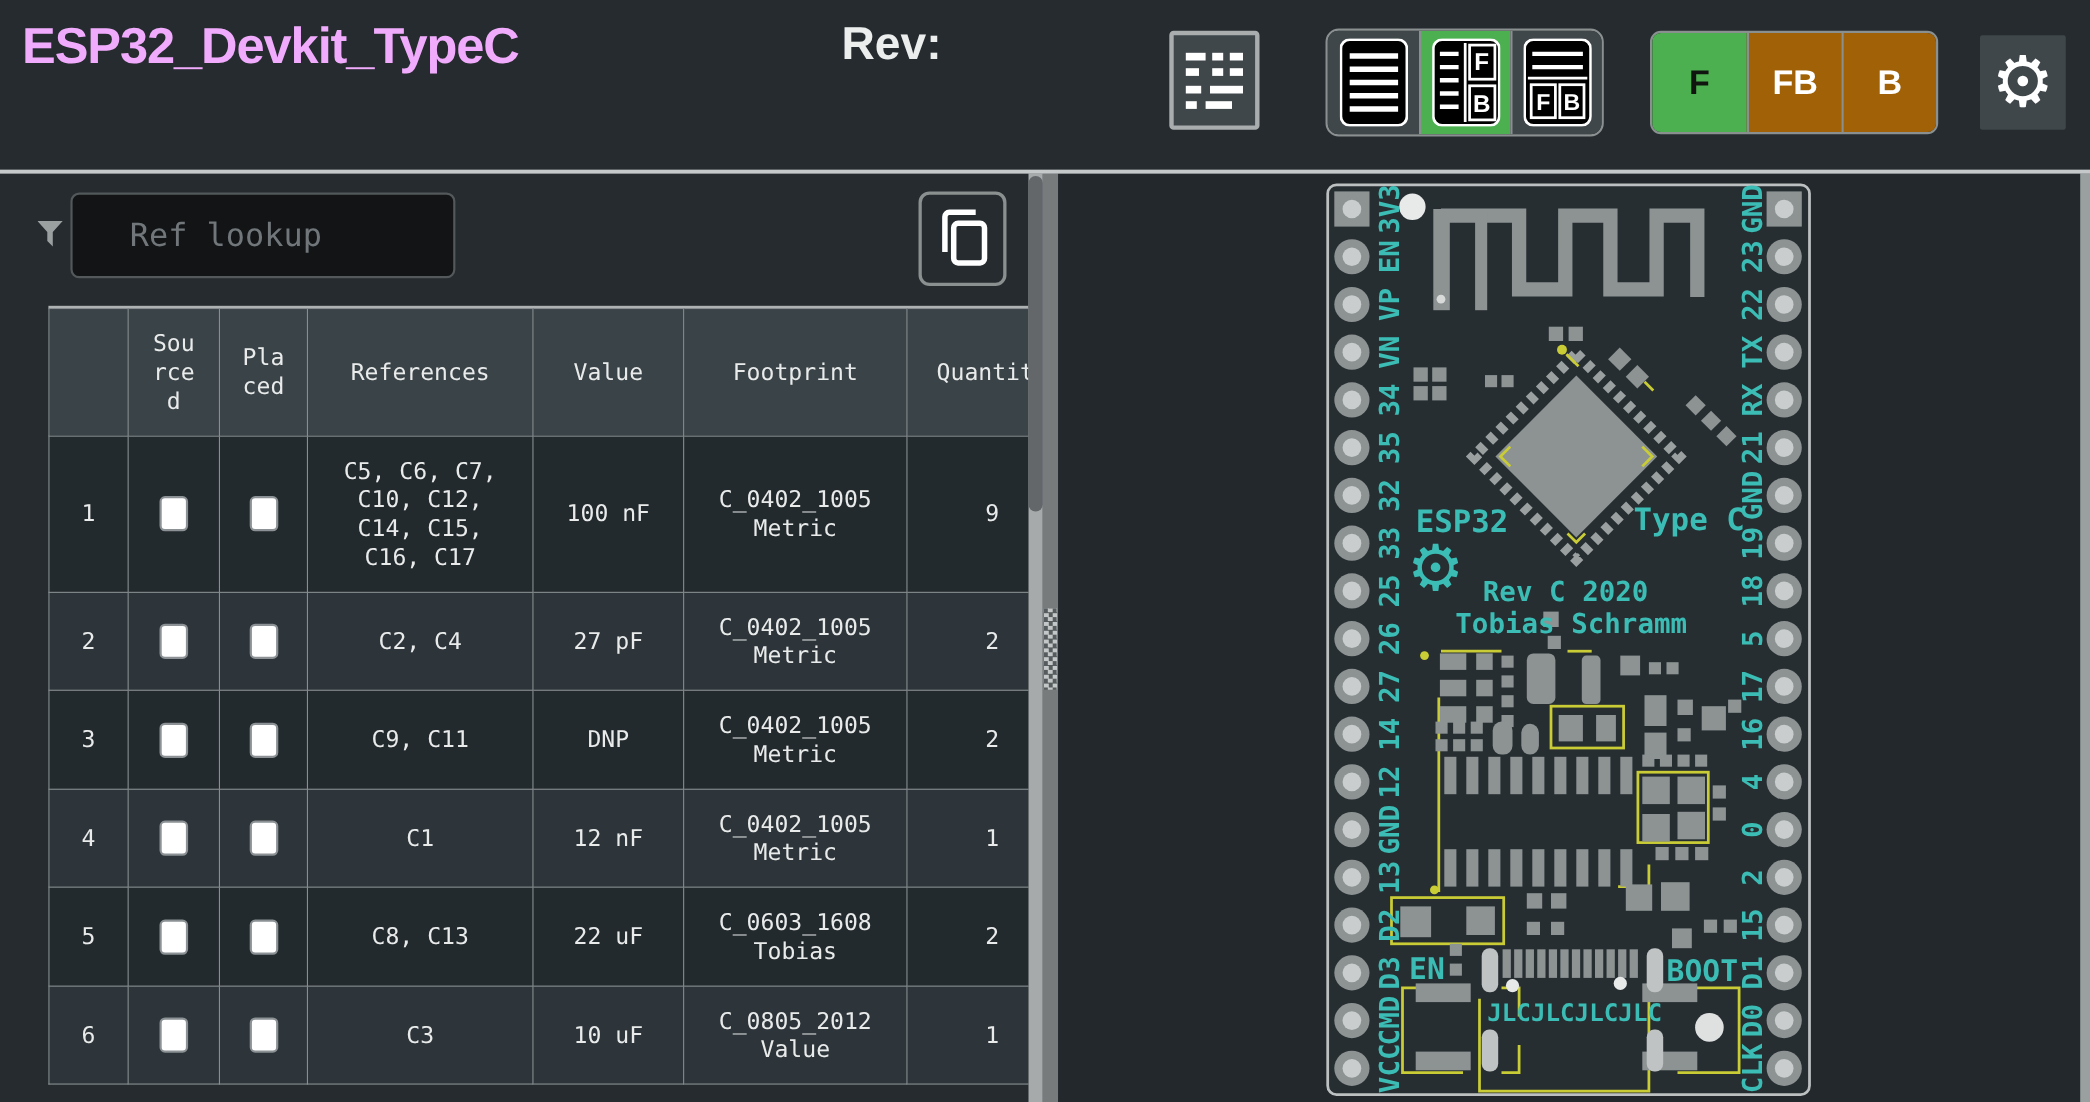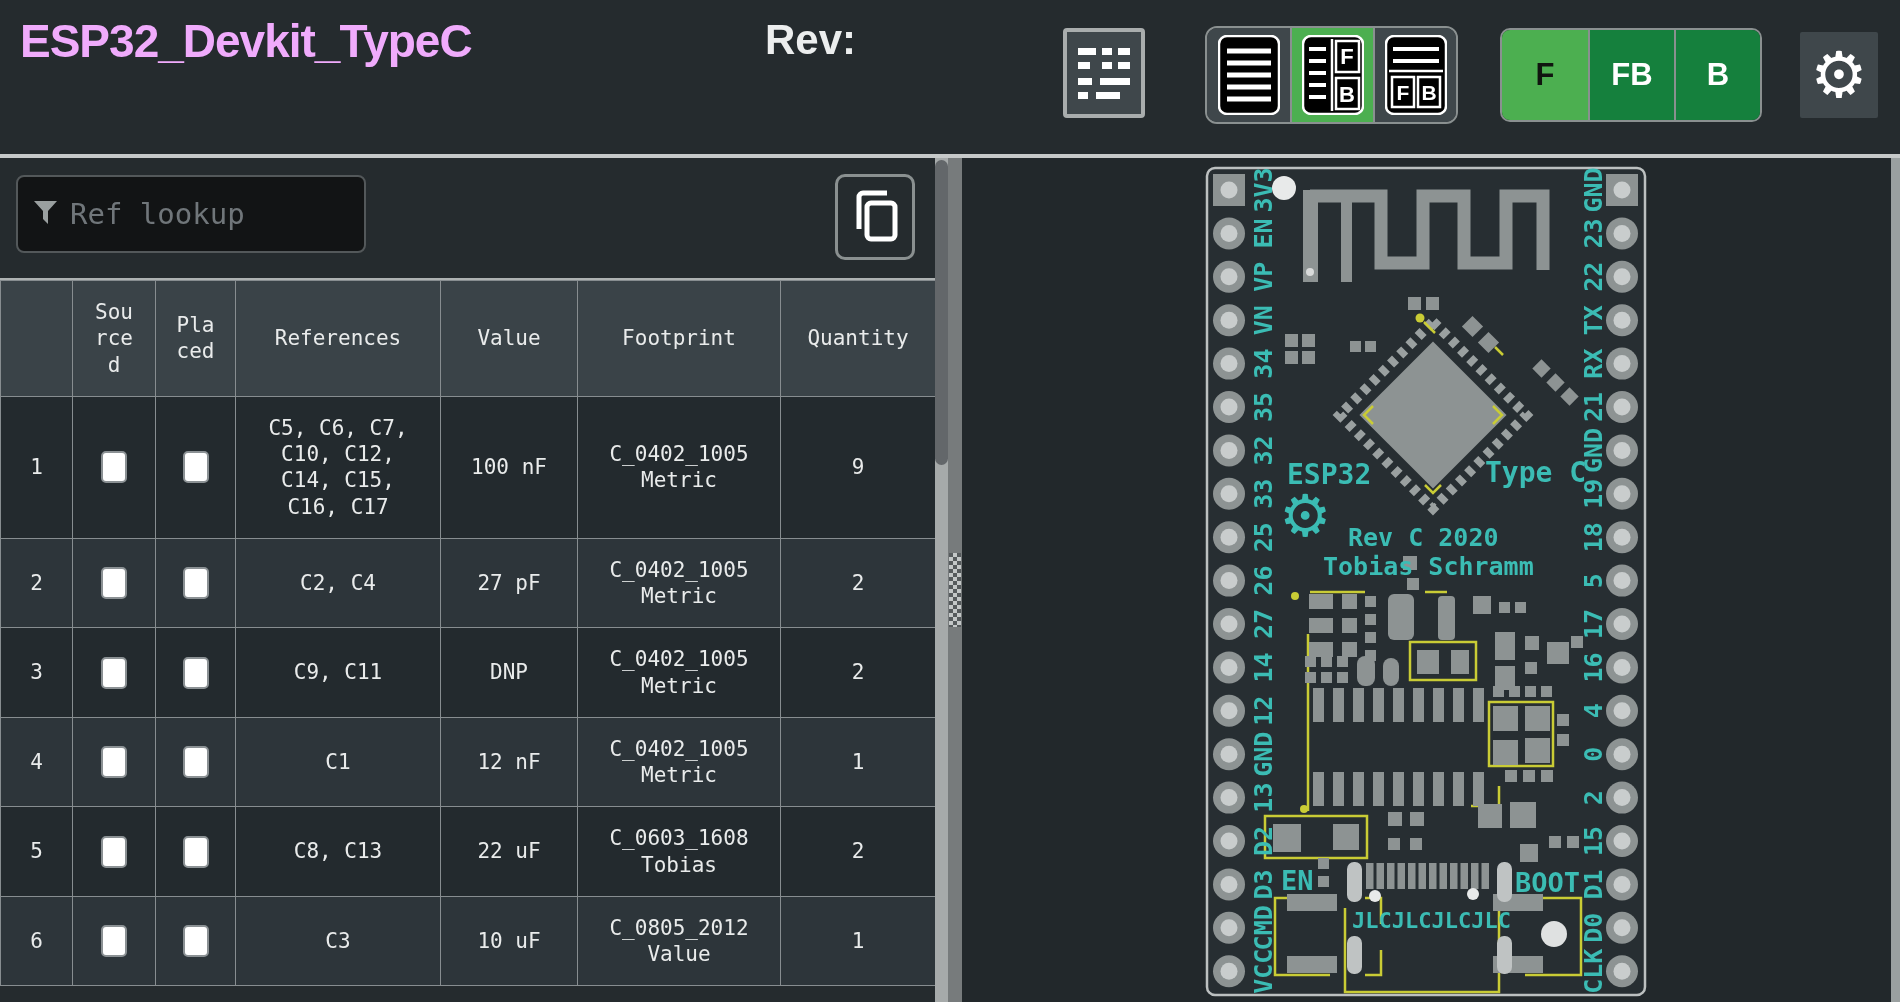--- a/index.html
+++ b/index.html
@@ -15,40 +15,40 @@
     border:4px solid #a9adad; border-radius:4px; }
   .view-group { position:absolute; left:1205px; top:26px; height:98px; display:flex;
     border:2px solid #8a9090; border-radius:12px; overflow:hidden; }
   .view-seg { width:83px; height:100%; background:#3f474b; display:flex; align-items:center;
     justify-content:center; cursor:pointer; }
   .view-seg + .view-seg { border-left:2px solid #8a9090; }
   .view-seg.selected { background:#4caf50; }
   .layer-group { position:absolute; left:1500px; top:28px; height:94px; display:flex;
     border:2px solid #8a9090; border-radius:10px; overflow:hidden; }
   .layer-btn { width:86px; height:100%; display:flex; align-items:center; justify-content:center;
-    font-size:31px; font-weight:bold; color:#fff; background:#15803d; cursor:pointer; }
+    font-size:31px; font-weight:bold; color:#fff; background:#a16207; cursor:pointer; }
   .layer-btn + .layer-btn { border-left:2px solid #8a9090; }
   .layer-btn.selected { background:#4caf50; color:#10150f; }
   .gear-btn { left:1800px; top:32px; width:78px; height:86px; background:#3f474b;
     color:#fff; font-size:64px; line-height:1; border-radius:2px; font-family:"DejaVu Sans", sans-serif; }
   .top-divider { width:1900px; height:4px; background:#c6c9c9; }
   .main { display:flex; width:1900px; height:844px; }
   .left-panel { position:relative; width:935px; height:100%; background:#252b2e; overflow:hidden; }
   .search-row { position:relative; height:120px; }
   .lookup-wrap { position:absolute; top:17px; height:78px; }
   .lookup-wrap.ref { left:16px; width:350px; }
   .lookup-wrap.flt { left:388px; width:424px; }
   .lookup-wrap svg { position:absolute; left:18px; top:26px; }
   .lookup-input { width:100%; height:100%; background:#121415; border:2px solid #53585a;
     border-radius:8px; color:#d7dada; font-family:"DejaVu Sans Mono", monospace; font-size:29px;
-    padding-left:52px; outline:none; }
+    padding-left:52px; outline:none;margin-left:48px; }
   .lookup-input::placeholder { color:#70767a; }
   .copy-btn { left:835px; top:16px; width:80px; height:86px; position:absolute;
     border:3px solid #8a9090; border-radius:10px; display:flex; align-items:center; justify-content:center; cursor:pointer; }
-  .bom-wrap { border-top:2px solid #aeb2b2; }
+  .bom-wrap { border-top:2px solid #aeb2b2;margin-left:44px; }
   table.bom { border-collapse:collapse; table-layout:fixed; width:935px;
     font-family:"DejaVu Sans Mono", monospace; font-size:21px; color:#e9ebeb; }
   table.bom th, table.bom td { border:1px solid #878d90; padding:18px 19px; text-align:center;
     line-height:1.25; overflow-wrap:anywhere; word-break:break-word; }
   table.bom th { background:#3a4348; font-weight:normal; }
   table.bom tr.odd td { background:#232a2e; }
   table.bom tr.even td { background:#2d353a; }
   .checkbox { display:inline-block; width:26px; height:32px; background:#ffffff;
     border:2px solid #8b9194; border-radius:5px; cursor:pointer; vertical-align:middle; }
   .v-scroll { position:relative; width:13px; height:100%; background:#a6aaaa; }

